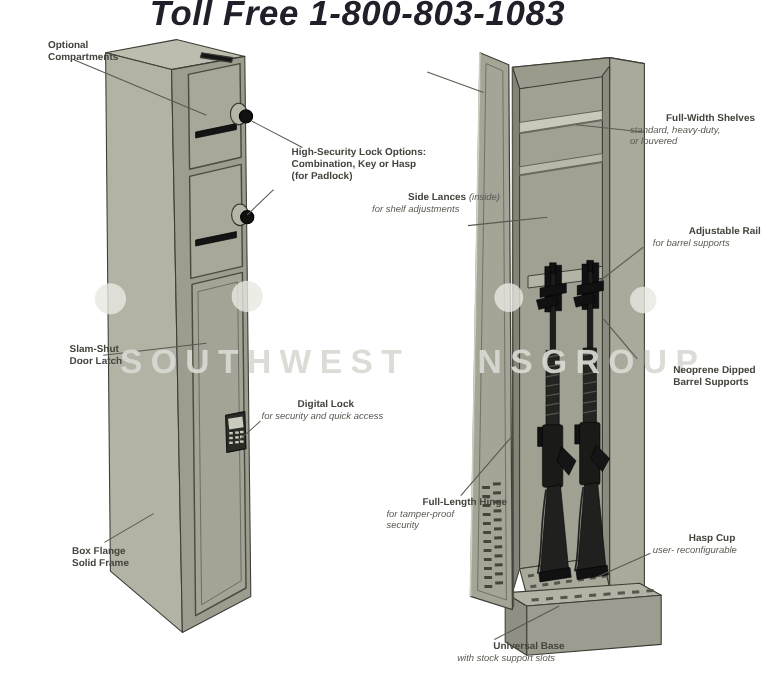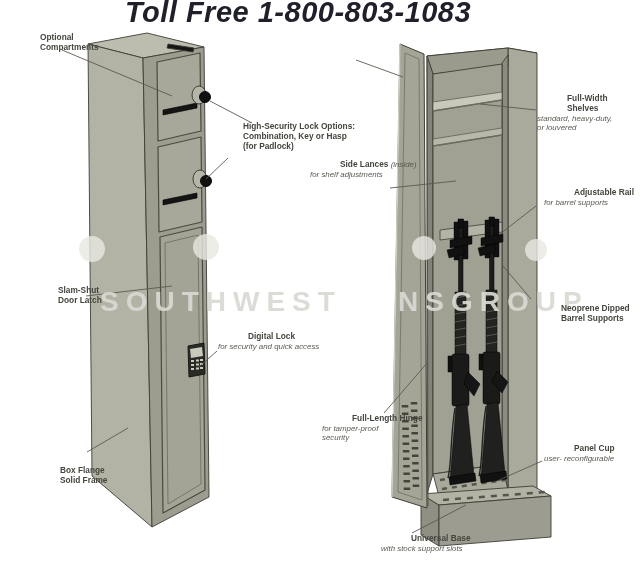--- a/index.html
+++ b/index.html
@@ -207,27 +207,27 @@
   <div class="callout" style="left:28px;top:286px">
     <div class="c-t">Slam-Shut
 Door Latch</div>
   </div>
 
   <div class="callout" style="left:218px;top:332px">
     <div class="c-t">Digital Lock</div>
     <div class="c-d">for security and quick access</div>
   </div>
 
-  <div class="callout" style="left:30px;top:466px">
+  <div class="callout" style="left:30px;top:455px">
     <div class="c-t">Box Flange
 Solid Frame</div>
   </div>
 
 
-  <div class="callout" style="left:537px;top:94px">
+  <div class="callout" style="left:525px;top:94px">
     <div class="c-t">Full-Width Shelves</div>
     <div class="c-d">standard, heavy-duty,
 or louvered</div>
   </div>
 
   <div class="callout" style="left:310px;top:160px">
     <div class="c-t"><span>Side Lances</span> <span class="c-d-inline">(inside)</span></div>
     <div class="c-d">for shelf adjustments</div>
   </div>
 
@@ -241,21 +241,21 @@
 Barrel Supports</div>
   </div>
 
   <div class="callout" style="left:322px;top:414px">
     <div class="c-t">Full-Length Hinge</div>
     <div class="c-d">for tamper-proof
 security</div>
   </div>
 
   <div class="callout" style="left:544px;top:444px">
-    <div class="c-t">Panel Cup</div>
+    <div class="c-t">Hasp Cup</div>
     <div class="c-d">user- reconfigurable</div>
   </div>
 
   <div class="callout" style="left:381px;top:534px">
     <div class="c-t">Universal Base</div>
     <div class="c-d">with stock support slots</div>
   </div>
 
 </div>
 

